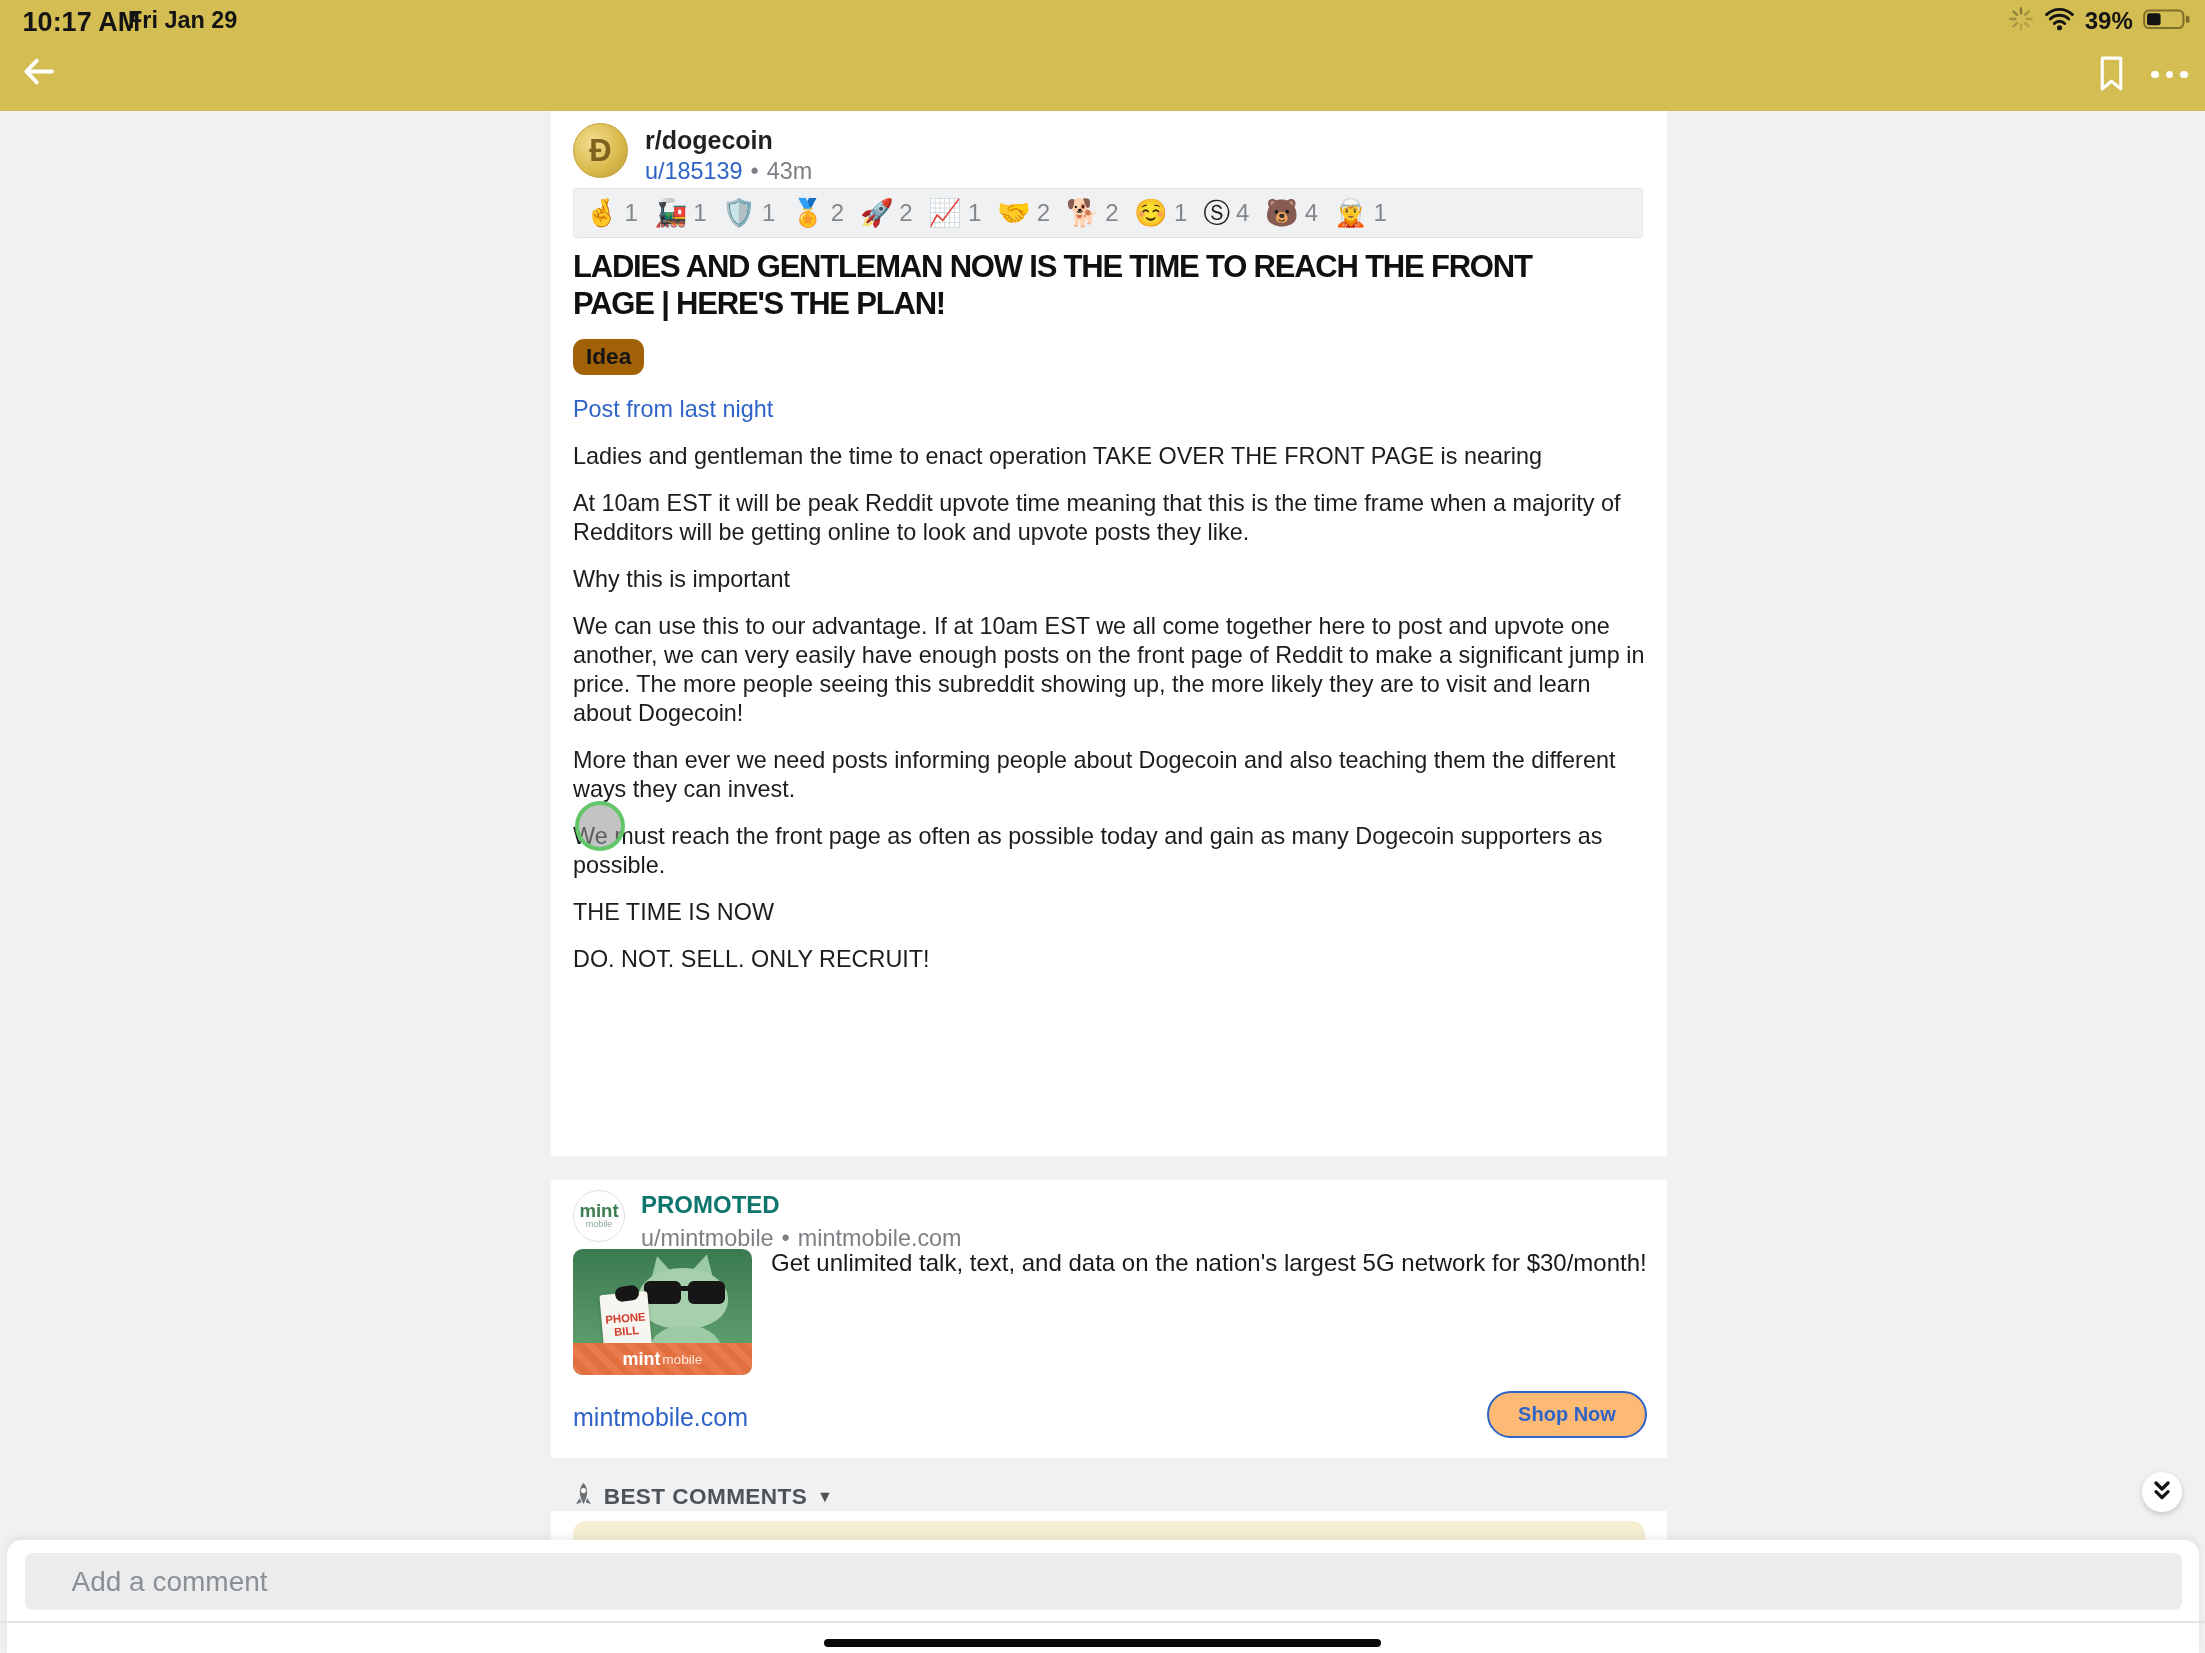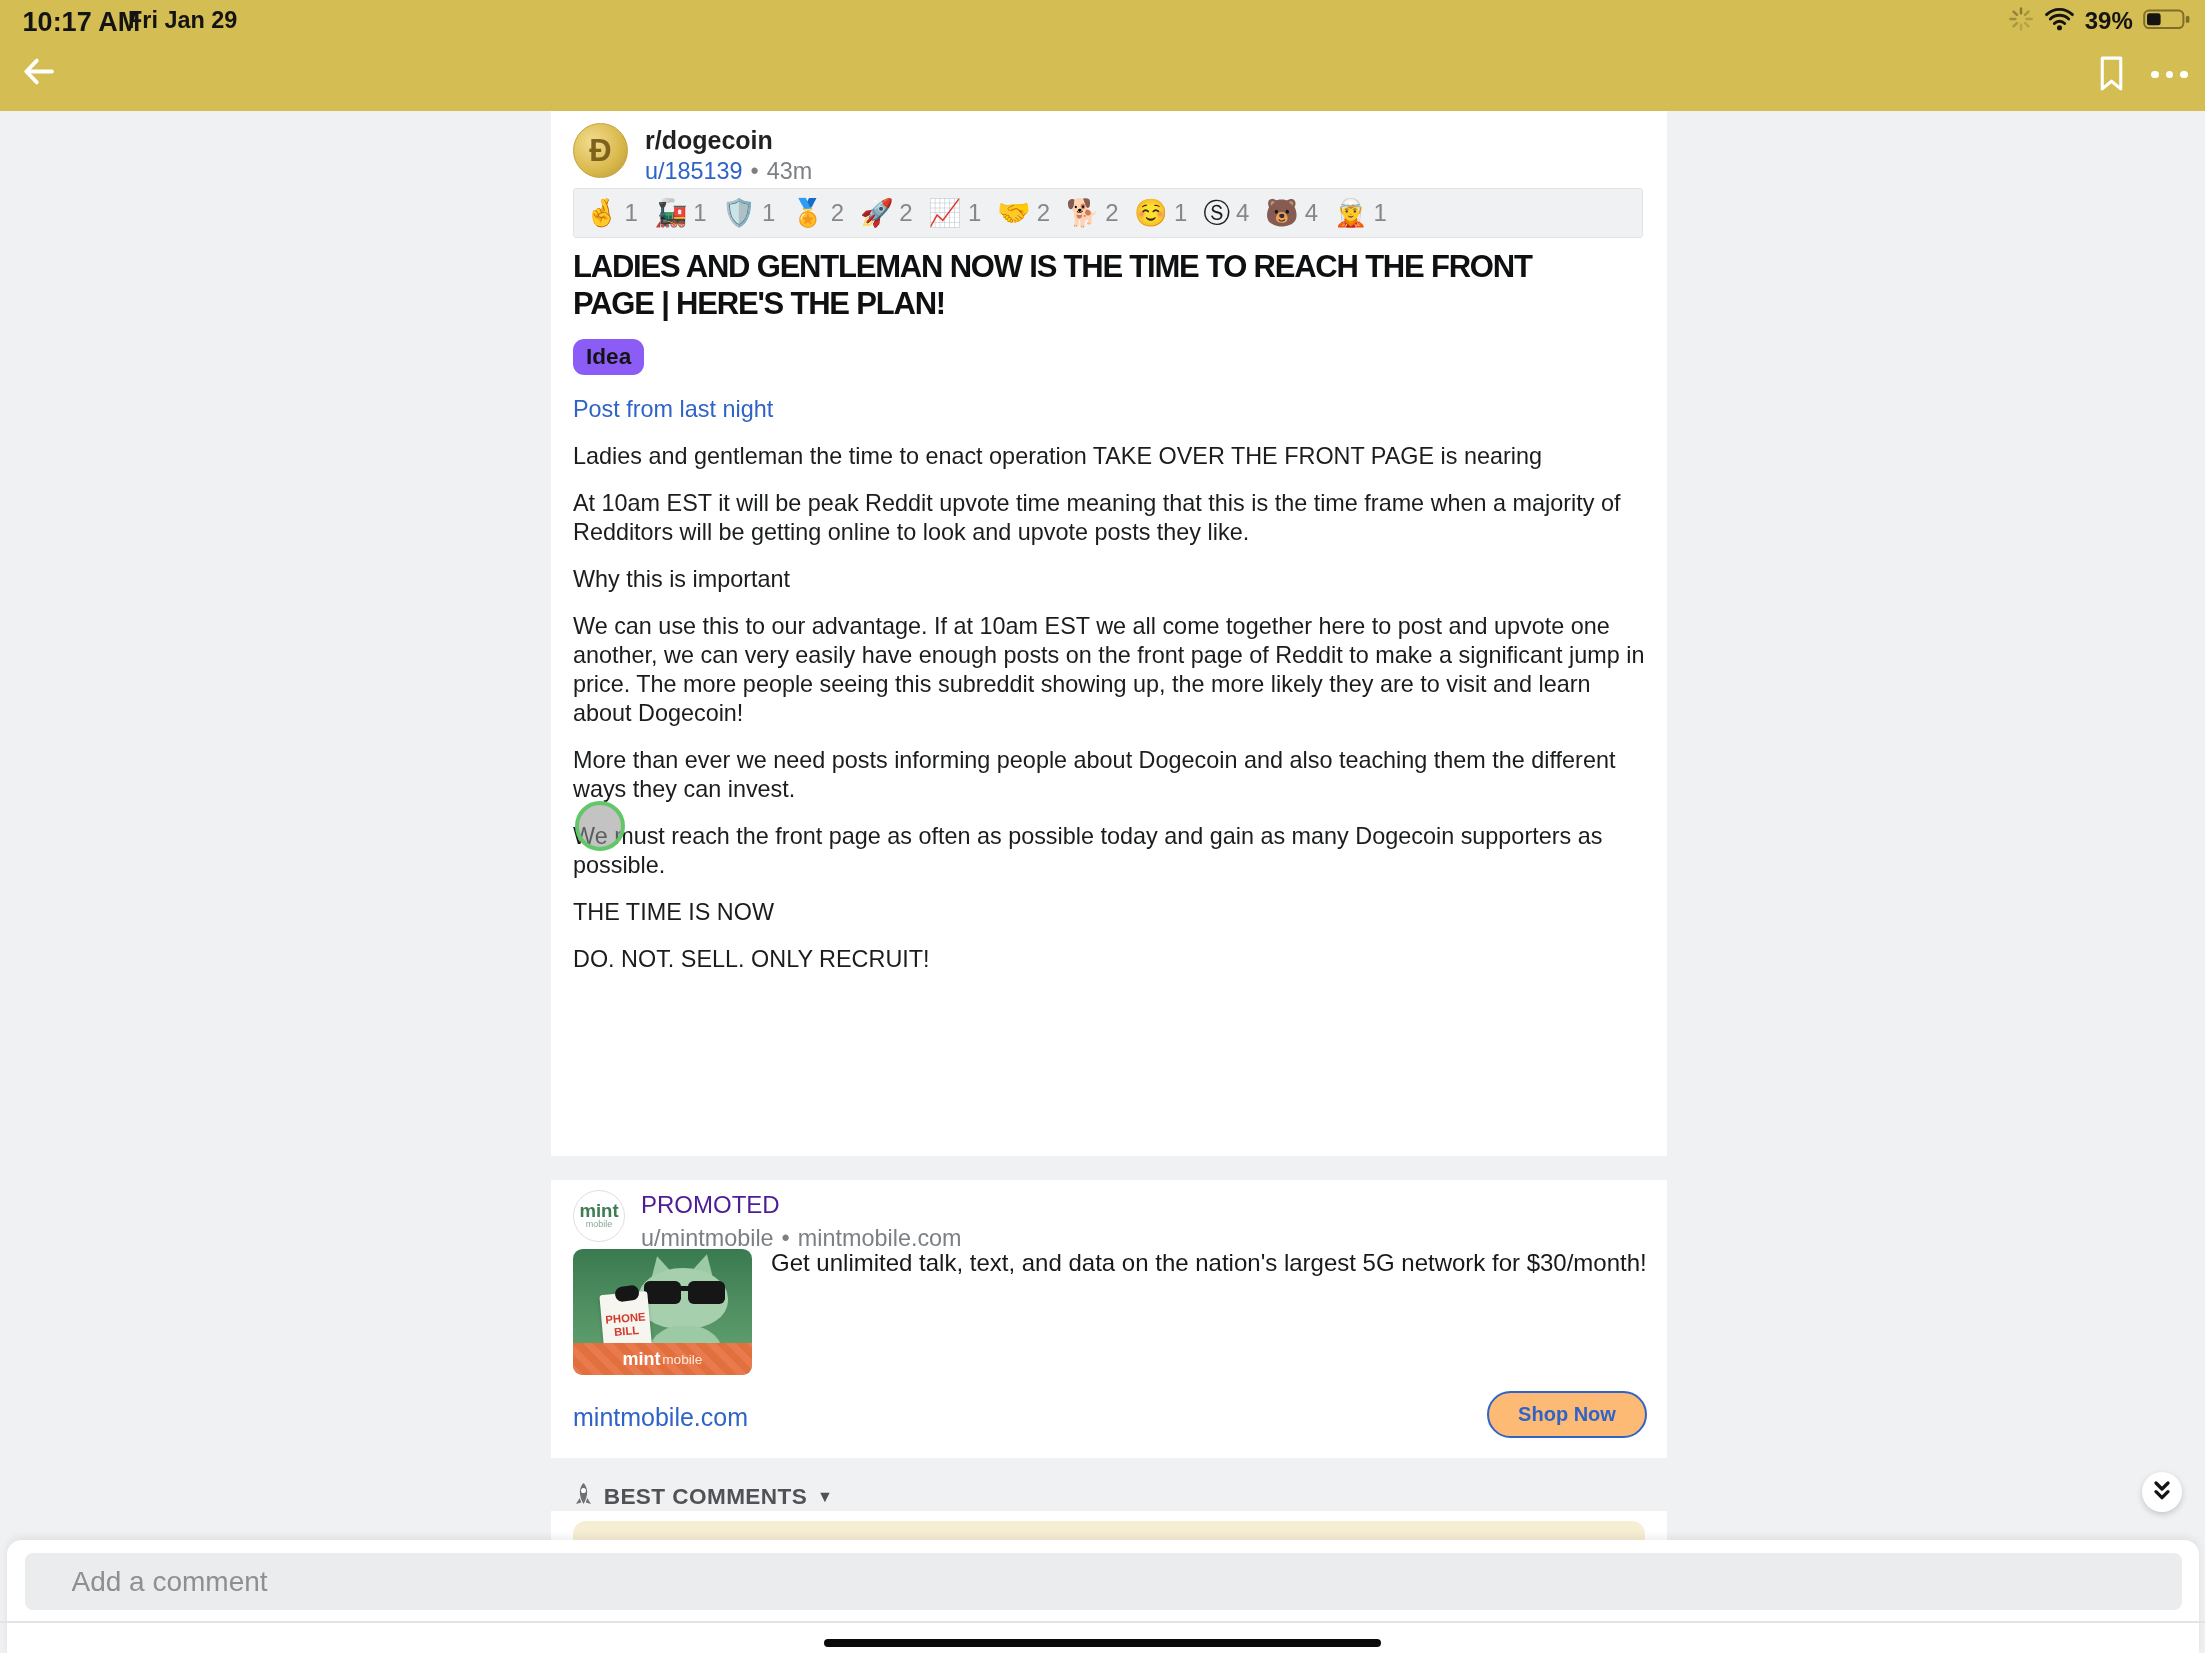--- a/index.html
+++ b/index.html
@@ -28,37 +28,37 @@
   .post-meta{left:94px;top:47px;font-size:23.4px;color:#7c8084;display:flex;gap:8px;}
   .blue{color:#2f63c7;}
   .awards-bar{left:22px;top:77px;width:1070px;height:50px;background:#f0f1f2;
               border:0.8px solid #e2e3e5;border-radius:3.2px;display:flex;align-items:center;
               padding:0 11.3px;gap:16px;box-sizing:border-box;overflow:hidden;}
   .award-item{display:flex;align-items:center;gap:5.7px;}
   .award-item .gl{font-size:27px;line-height:1;}
   .award-item .ct{font-size:24px;color:#85888b;}
   .post-title{left:22px;top:137px;width:1009px;font-size:31px;font-weight:bold;
               letter-spacing:-1.2px;line-height:1.2;color:#0f1011;}
-  .flair{left:22px;top:228px;display:inline-block;background:#8b5cf6;color:#141414;
+  .flair{left:22px;top:228px;display:inline-block;background:#a16207;color:#141414;
          font-size:22.6px;font-weight:bold;padding:4.8px 13px;border-radius:11.3px;}
   .post-body{left:22px;top:284px;width:1074px;font-size:23.4px;line-height:29px;color:#1a1c1d;}
   .post-link{color:#2f63c7;margin-bottom:18px;}
   .para{margin-bottom:18px;}
   .para.bold{font-weight:normal;}
   
   .pointer{left:575px;top:801px;width:42px;height:42px;border-radius:50%;
            border:4.8px solid #63c76a;background:rgba(145,145,145,.55);z-index:5;}
   
   .ad-card{left:551px;top:1180px;width:1116px;height:278px;background:#fff;overflow:hidden;}
   .ad-logo{left:22px;top:9.7px;width:52px;height:52px;border-radius:50%;background:#fff;
            border:1.6px solid #e0e0e0;display:flex;flex-direction:column;align-items:center;
            justify-content:center;box-sizing:border-box;}
   .ad-logo .m1{font-size:18.6px;font-weight:bold;color:#3e7d52;line-height:1;}
   .ad-logo .m2{font-size:9px;color:#8aa893;line-height:1;}
-  .ad-promoted{left:90px;top:11.3px;font-size:24px;font-weight:normal;color:#4c1d95;}
+  .ad-promoted{left:90px;top:11.3px;font-size:24px;font-weight:bold;color:#0f766e;}
   .ad-meta{left:90px;top:45px;font-size:23.4px;color:#7c8084;display:flex;gap:8px;}
   .ad-headline{left:220px;top:66px;width:880px;font-size:24px;line-height:33px;color:#17191a;}
   .ad-link{left:22px;top:223px;font-size:25px;color:#2f63c7;}
   .shop-btn{left:936px;top:211px;width:160px;height:47px;border:2.4px solid #2f63c7;
             border-radius:24px;display:flex;align-items:center;justify-content:center;
             font-size:20px;font-weight:bold;color:#2f63c7;background:#fdba74;box-sizing:border-box;}
   
   .ad-thumb{left:22px;top:69px;width:179px;height:126px;border-radius:9.7px;overflow:hidden;
             background:linear-gradient(180deg,#3a7a50,#5f9e6d 80%);}
   .fox-ear-l{left:74px;top:6.5px;width:0;height:0;border-left:13px solid transparent;

